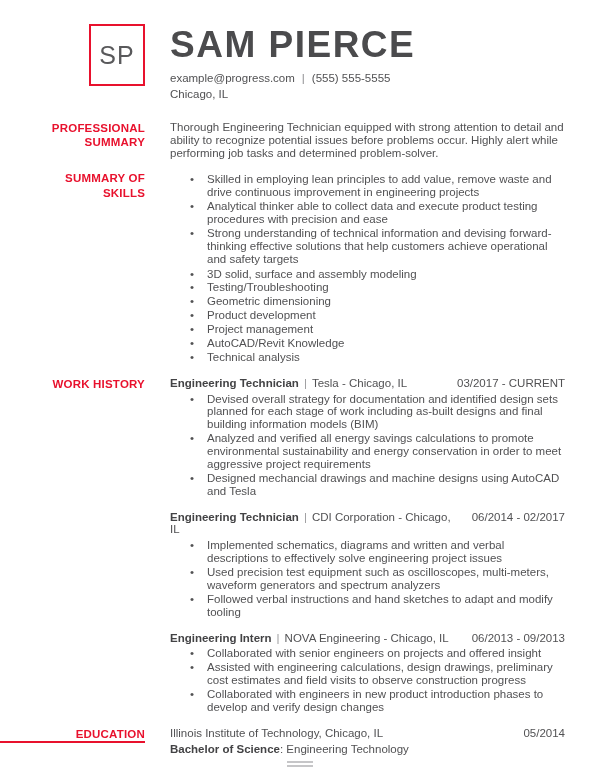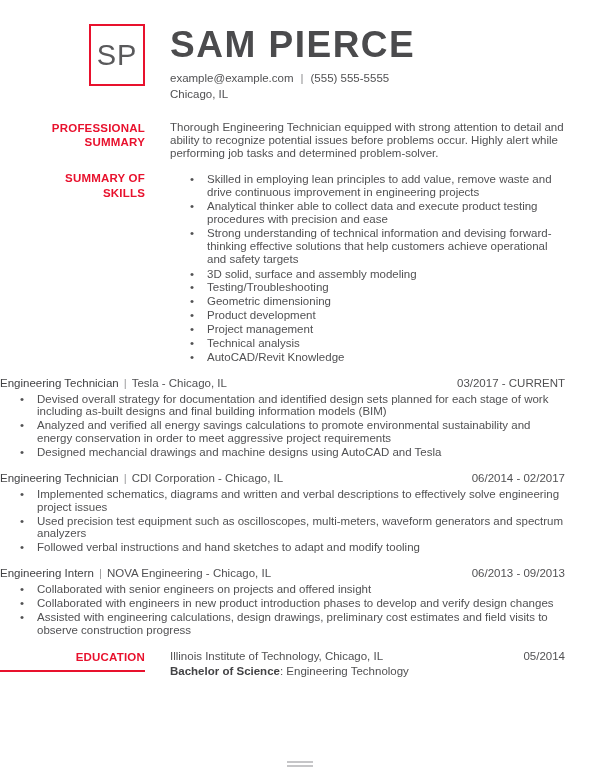--- a/index.html
+++ b/index.html
@@ -17,45 +17,45 @@
   .section { margin-bottom: 12px; }
   .section-label {
     color: var(--accent, #e8112d); font-weight: 700; font-size: 11.5px;
     line-height: 1.25; letter-spacing: 0.2px;
   }
   
   .header { margin-bottom: 20px; }
   .monogram {
     display: inline-flex; align-items: center; justify-content: center;
     width: 56px; height: 62px; border: 2px solid var(--accent, #e8112d);
-    color: #59595b; font-size: 29px; letter-spacing: 1px; font-weight: 400;
+    color: #59595b; font-size: 25px; letter-spacing: 1px; font-weight: 400;
   }
   .name {
     font-size: 37px; font-weight: 700; color: var(--heading, #4b4b4d);
     letter-spacing: 1.5px; line-height: 1; margin-top: 2px;
   }
   .contact-line { margin-top: 9px; }
   .contact-sep { color: #8a8a8c; margin: 0 7px; }
   .contact-location { margin-top: 3px; }
   
   .bullets { list-style: none; margin-top: 2px; }
   .bullets li { padding-left: 37px; position: relative; margin-bottom: 1px; }
   .bullets li::before { content: "\2022"; position: absolute; left: 20px; color: var(--text, #515153); }
   .key-skills-heading { font-weight: 700; color: #434345; margin-top: 3px; }
   
   .job { margin-bottom: 13px; }
   .job:last-child { margin-bottom: 0; }
   .job-header { margin-bottom: 3px; }
   .job-dates { float: right; margin-left: 12px; text-align: center; }
-  .job-title { font-weight: 400; color: #434345; }
+  .job-title { font-weight: 700; color: #434345; }
   .job-sep { color: #9a9a9c; margin: 0 5px; }
   
   .edu-label {
     border-bottom: 2px solid var(--accent, #e8112d);
-    padding-bottom: 6px; margin-left: -40px;
+    margin-left: -40px;
   }
   .edu-line { overflow: hidden; }
   .edu-date { float: right; margin-left: 12px; }
   .edu-degree { margin-top: 3px; }
   .degree-type { font-weight: 700; color: #434345; }
   
   .page-break {
     position: absolute; left: 287px; bottom: 10px; width: 26px; height: 6px;
     border-top: 2px solid #c6c6c8; border-bottom: 2px solid #c6c6c8;
   }
@@ -67,21 +67,21 @@
 
   <header class="row header">
     <div class="label-col">
       <div class="monogram">
         <span>SP</span>
       </div>
     </div>
     <div class="content-col">
       <h1 class="name">SAM PIERCE</h1>
       <div class="contact-line">
-        <span>example@example.com</span><span class="contact-sep">|</span><span>(555) 555-5555</span>
+        <span>example@progress.com</span><span class="contact-sep">|</span><span>(555) 555-5555</span>
       </div>
       <div class="contact-location">Chicago, IL</div>
     </div>
   </header>
 
   <section class="row section">
     <div class="label-col">
       <div class="section-label">PROFESSIONAL SUMMARY</div>
     </div>
     <div class="content-col">
@@ -98,27 +98,30 @@
         <li>Skilled in employing lean principles to add value, remove waste and drive continuous improvement in engineering projects</li>
         <li>Analytical thinker able to collect data and execute product testing procedures with precision and ease</li>
         <li>Strong understanding of technical information and devising forward-thinking effective solutions that help customers achieve operational and safety targets</li>
       </ul>
       <ul class="bullets">
         <li>3D solid, surface and assembly modeling</li>
         <li>Testing/Troubleshooting</li>
         <li>Geometric dimensioning</li>
         <li>Product development</li>
         <li>Project management</li>
+        <li>AutoCAD/Revit Knowledge</li>
         <li>Technical analysis</li>
-        <li>AutoCAD/Revit Knowledge</li>
       </ul>
     </div>
   </section>
 
   <section class="row section">
+    <div class="label-col">
+      <div class="section-label">WORK HISTORY</div>
+    </div>
     <div class="content-col">
 
       <article class="job">
         <div class="job-header">
           <span class="job-dates">03/2017 - CURRENT</span>
           <span class="job-title">Engineering Technician</span><span class="job-sep">|</span><span class="job-company">Tesla - Chicago, IL</span>
         </div>
         <ul class="bullets">
           <li>Devised overall strategy for documentation and identified design sets planned for each stage of work including as-built designs and final building information models (BIM)</li>
           <li>Analyzed and verified all energy savings calculations to promote environmental sustainability and energy conservation in order to meet aggressive project requirements</li>
@@ -138,22 +141,22 @@
         </ul>
       </article>
 
       <article class="job">
         <div class="job-header">
           <span class="job-dates">06/2013 - 09/2013</span>
           <span class="job-title">Engineering Intern</span><span class="job-sep">|</span><span class="job-company">NOVA Engineering - Chicago, IL</span>
         </div>
         <ul class="bullets">
           <li>Collaborated with senior engineers on projects and offered insight</li>
+          <li>Assisted with engineering calculations, design drawings, preliminary cost estimates and field visits to observe construction progress</li>
           <li>Collaborated with engineers in new product introduction phases to develop and verify design changes</li>
-          <li>Assisted with engineering calculations, design drawings, preliminary cost estimates and field visits to observe construction progress</li>
         </ul>
       </article>
 
     </div>
   </section>
 
   <section class="row section">
     <div class="label-col">
       <div class="section-label edu-label">EDUCATION</div>
     </div>

